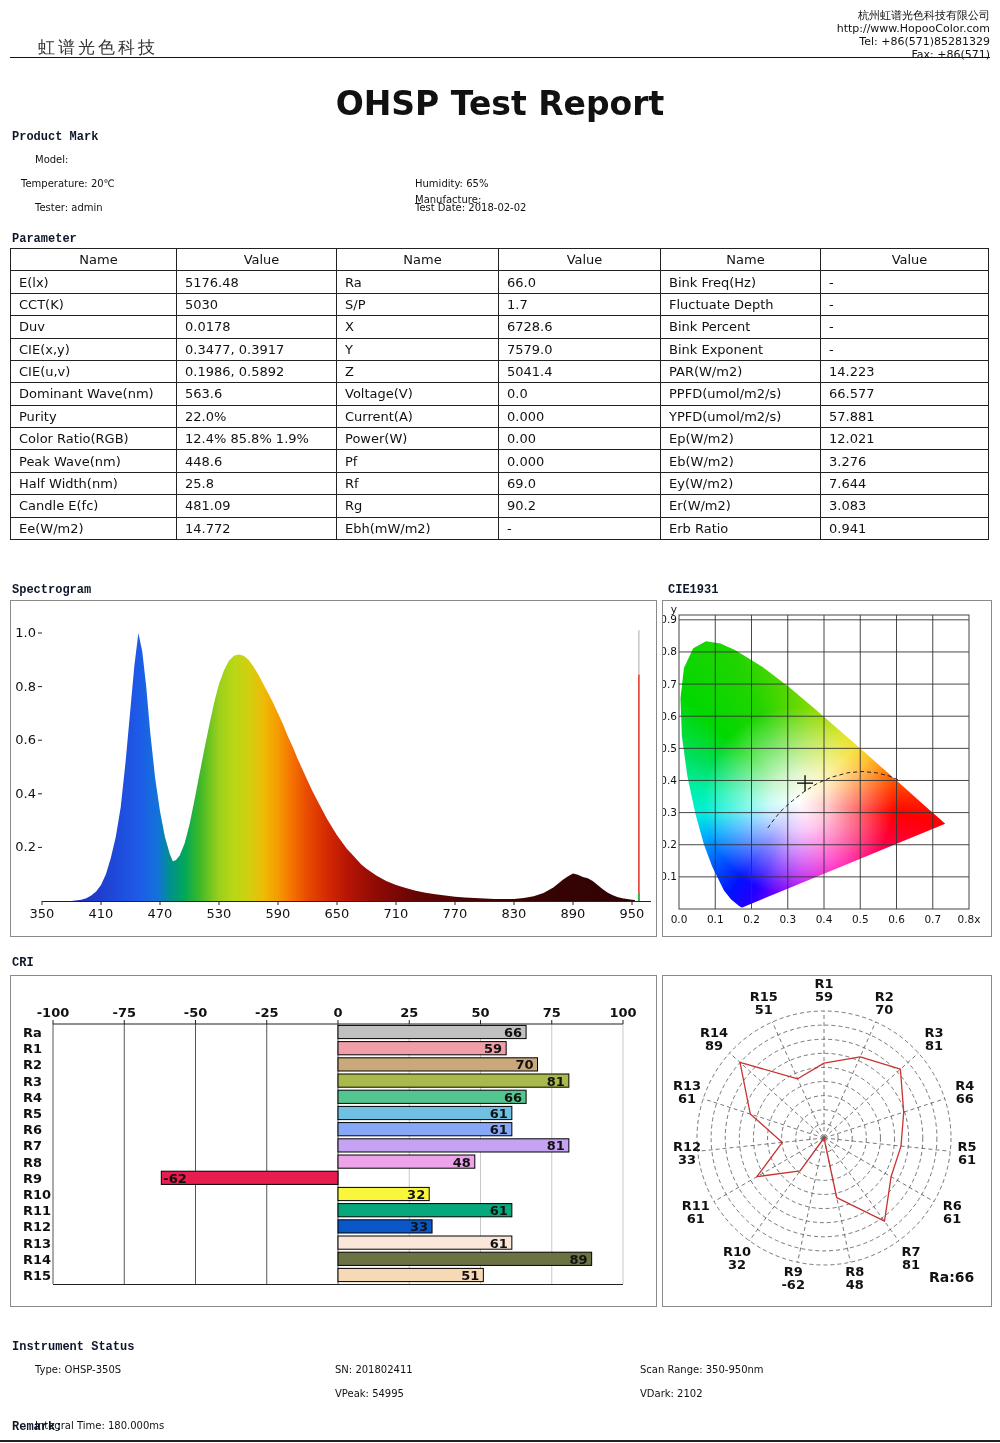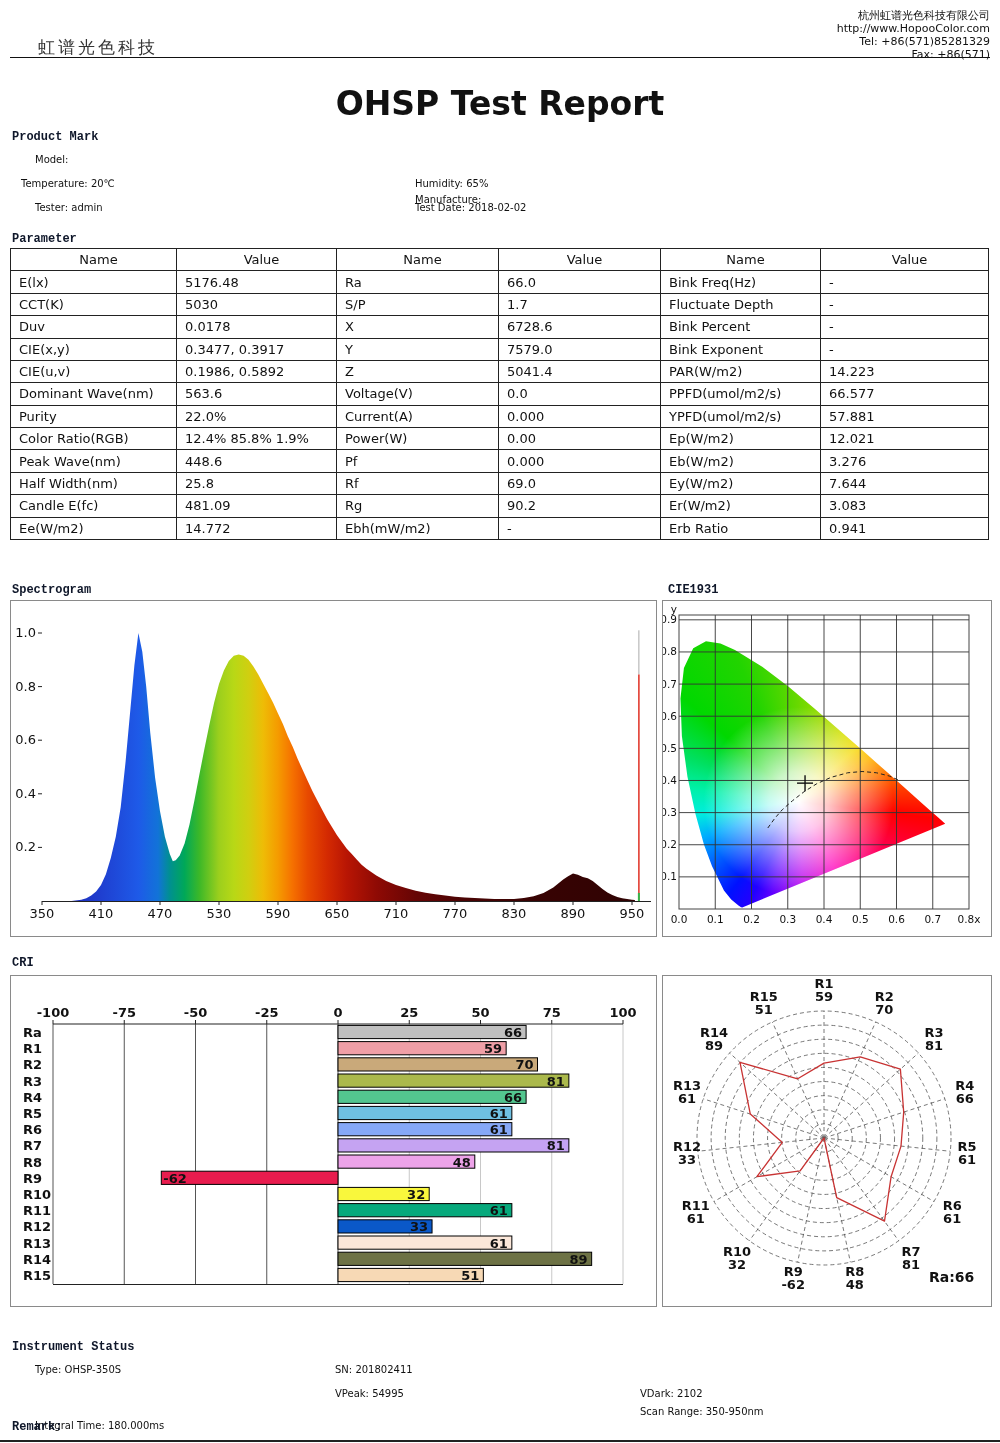--- a/index.html
+++ b/index.html
@@ -403,20 +403,20 @@
         <line x1="161" y1="162" x2="109.34444632937338" y2="45.97972687938967" stroke="#555" stroke-width="0.8" stroke-dasharray="4 3"></line>
         <text x="100.80297682478158" y="26.795272268895047" font-size="13" font-weight="bold" text-anchor="middle" fill="#111"><tspan x="100.80297682478158" dy="-2">R15</tspan><tspan x="100.80297682478158" dy="13">51</tspan></text>
         <polygon points="161.0,87.1 197.2,80.8 237.4,93.2 240.7,136.1 238.0,170.1 228.1,200.7 221.5,245.2 173.7,221.6 161.0,162.0 137.1,194.9 93.9,200.7 119.3,166.4 87.3,138.1 77.0,86.4 134.7,102.8" fill="none" stroke="#c83333" stroke-width="1.3" stroke-linejoin="round"></polygon>
         <text x="266" y="306" font-size="14" fill="#111" font-weight="bold">Ra:66</text>
       </svg>
   </div>
 
   <div class="abs sect" style="left:12px;top:1340px;">Instrument Status</div>
   <div class="abs pm-line" style="left:35px;top:1364px;">Type: OHSP-350S</div>
   <div class="abs pm-line" style="left:335px;top:1364px;">SN: 201802411</div>
-  <div class="abs pm-line" style="left:640px;top:1364px;margin-top:42px;">Scan Range: 350-950nm</div>
+  <div class="abs pm-line" style="left:640px;top:1364px;">Scan Range: 350-950nm</div>
   <div class="abs pm-line" style="left:35px;top:1420px;">Integral Time: 180.000ms</div>
   <div class="abs pm-line" style="left:335px;top:1388px;">VPeak: 54995</div>
   <div class="abs pm-line" style="left:640px;top:1388px;">VDark: 2102</div>
 
   <div class="abs sect" style="left:12px;top:1420px;">Remark:</div>
   <div class="abs botline"></div>
 </div>
 
 </body></html>

